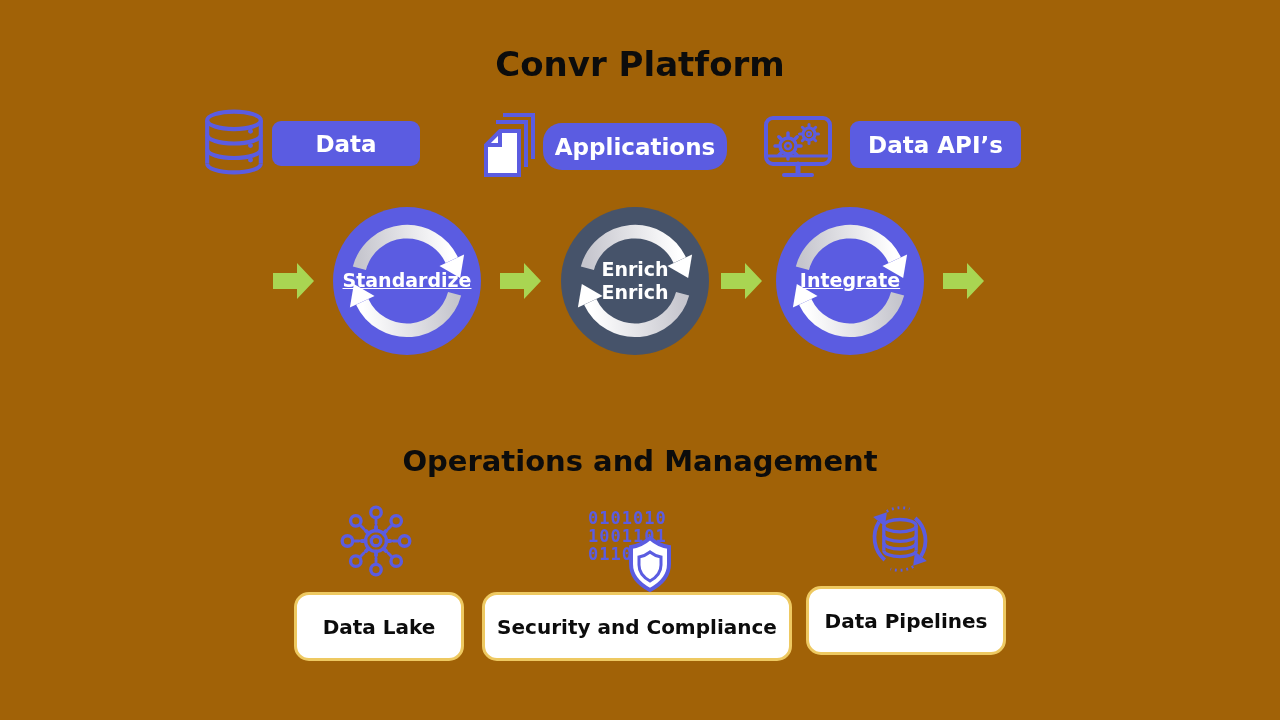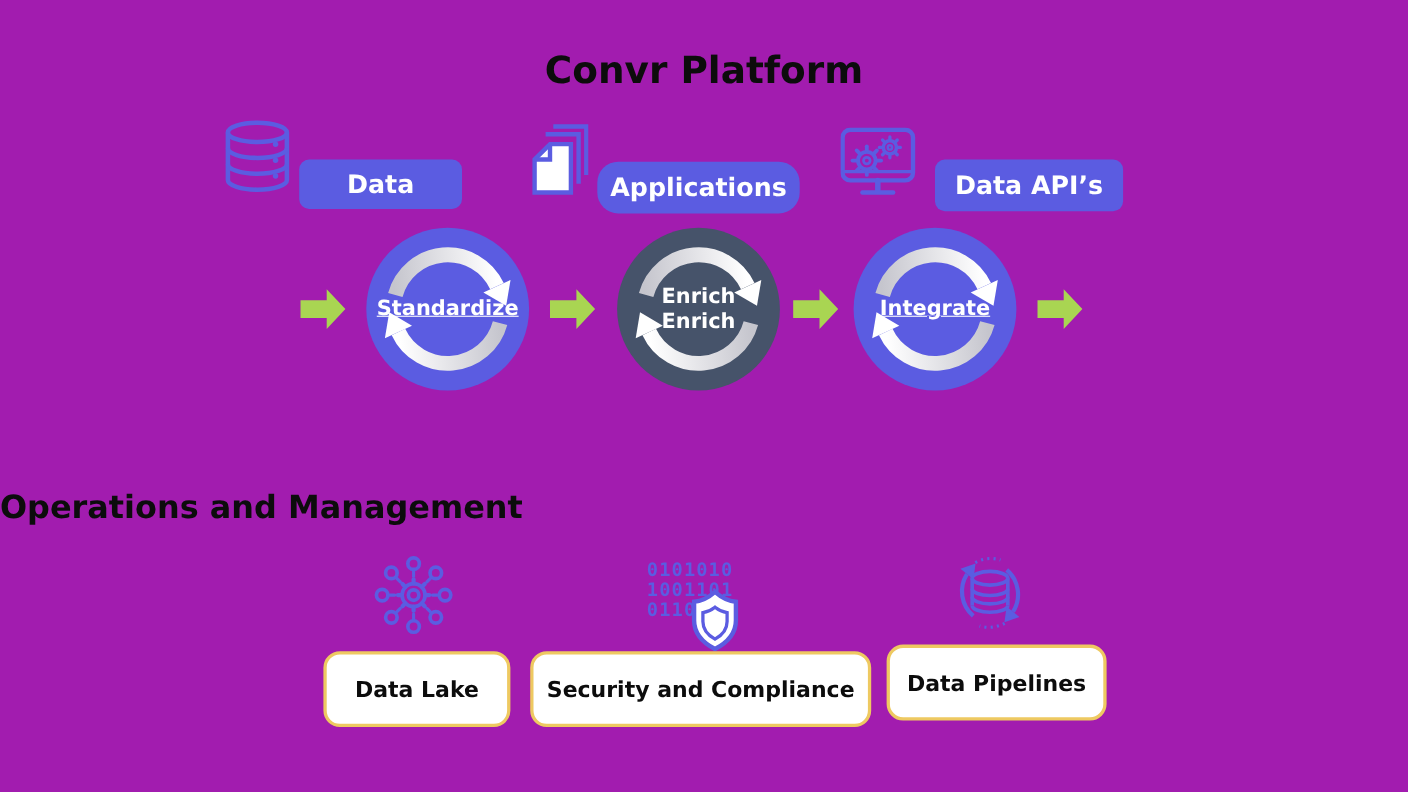--- a/index.html
+++ b/index.html
@@ -1,27 +1,27 @@
 <!DOCTYPE html>
 <html><head>
 <meta charset="utf-8">
 <style>
   html,body { margin:0; padding:0; background:#ffffff; }
   .stage {
-    position:relative; width:1280px; height:720px; background:#a21caf;
+    position:relative; width:1280px; height:720px; background:#a16207;
     font-family:"DejaVu Sans","Liberation Sans",sans-serif; overflow:hidden;
   }
   .title {
     position:absolute; top:44px; left:0; width:100%; text-align:center;
     font-size:34px; font-weight:bold; color:#0c0c0c;
   }
   .pill {
     position:absolute; background:#5b5ce1; border-radius:9px; color:#ffffff;
     font-weight:bold; display:flex; align-items:center; justify-content:center;
-    font-size:23px; white-space:nowrap;margin-top:24px;
+    font-size:23px; white-space:nowrap;
   }
   #pill-data { left:272px; top:121px; width:148px; height:45px; }
   #pill-apps { left:543px; top:123px; width:184px; height:47px;border-radius:19px; }
   #pill-apis { left:850px; top:121px; width:171px; height:47px; }
   .icon { position:absolute; }
   #icon-db      { left:203px; top:109px; }
   #icon-docs    { left:477px; top:107px; }
   #icon-monitor { left:764px; top:116px; }
   .circle {
     position:absolute; top:207px; width:148px; height:148px; border-radius:50%;
@@ -33,21 +33,21 @@
   #stage-ingest      { left:107px; }
   #stage-standardize { left:333px; }
   #stage-combine     { left:561px; }
   #stage-integrate   { left:776px; }
   #stage-deliver     { left:1004px; }
   .cycle-svg { position:absolute; left:0; top:0; width:148px; height:148px; }
   .stage-label { position:relative; z-index:2; font-size:19px; line-height:1.22; white-space:nowrap; }
   .flow-arrow { position:absolute; top:262px; width:42px; height:38px; }
   #arrow-1 { left:273px; } #arrow-2 { left:500px; } #arrow-3 { left:721px; } #arrow-4 { left:943px; }
   .ops-heading {
-    position:absolute; top:444px; left:0; width:100%; text-align:left;
+    position:absolute; top:444px; left:0; width:100%; text-align:center;
     font-size:29px; font-weight:bold; color:#0c0c0c;
   }
   .ops-box {
     position:absolute; background:#ffffff; border:3px solid #eec961; border-radius:15px;
     display:flex; align-items:center; justify-content:center;
     font-size:20px; font-weight:bold; color:#0c0c0c; white-space:nowrap;
   }
   #box-lake      { left:294px; top:592px; width:164px; height:63px; }
   #box-security  { left:482px; top:592px; width:304px; height:63px; }
   #box-pipelines { left:806px; top:586px; width:194px; height:63px; }

